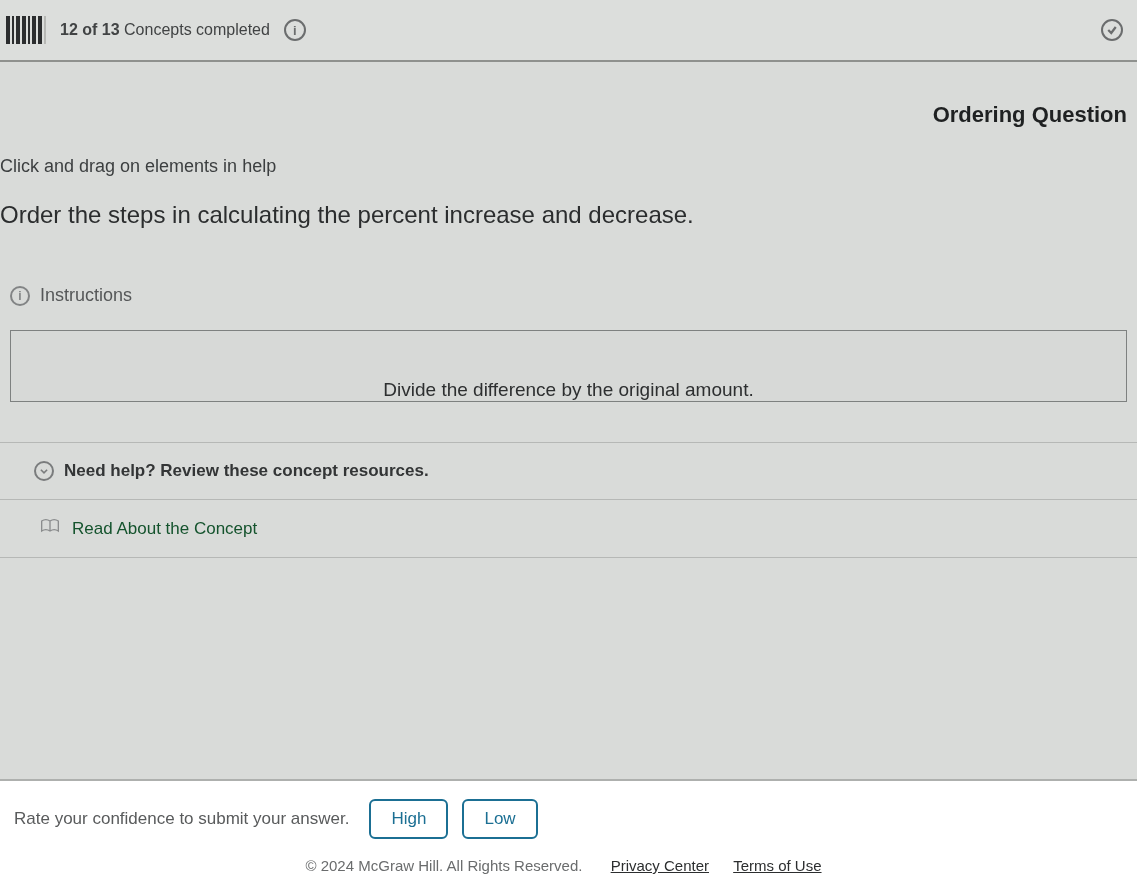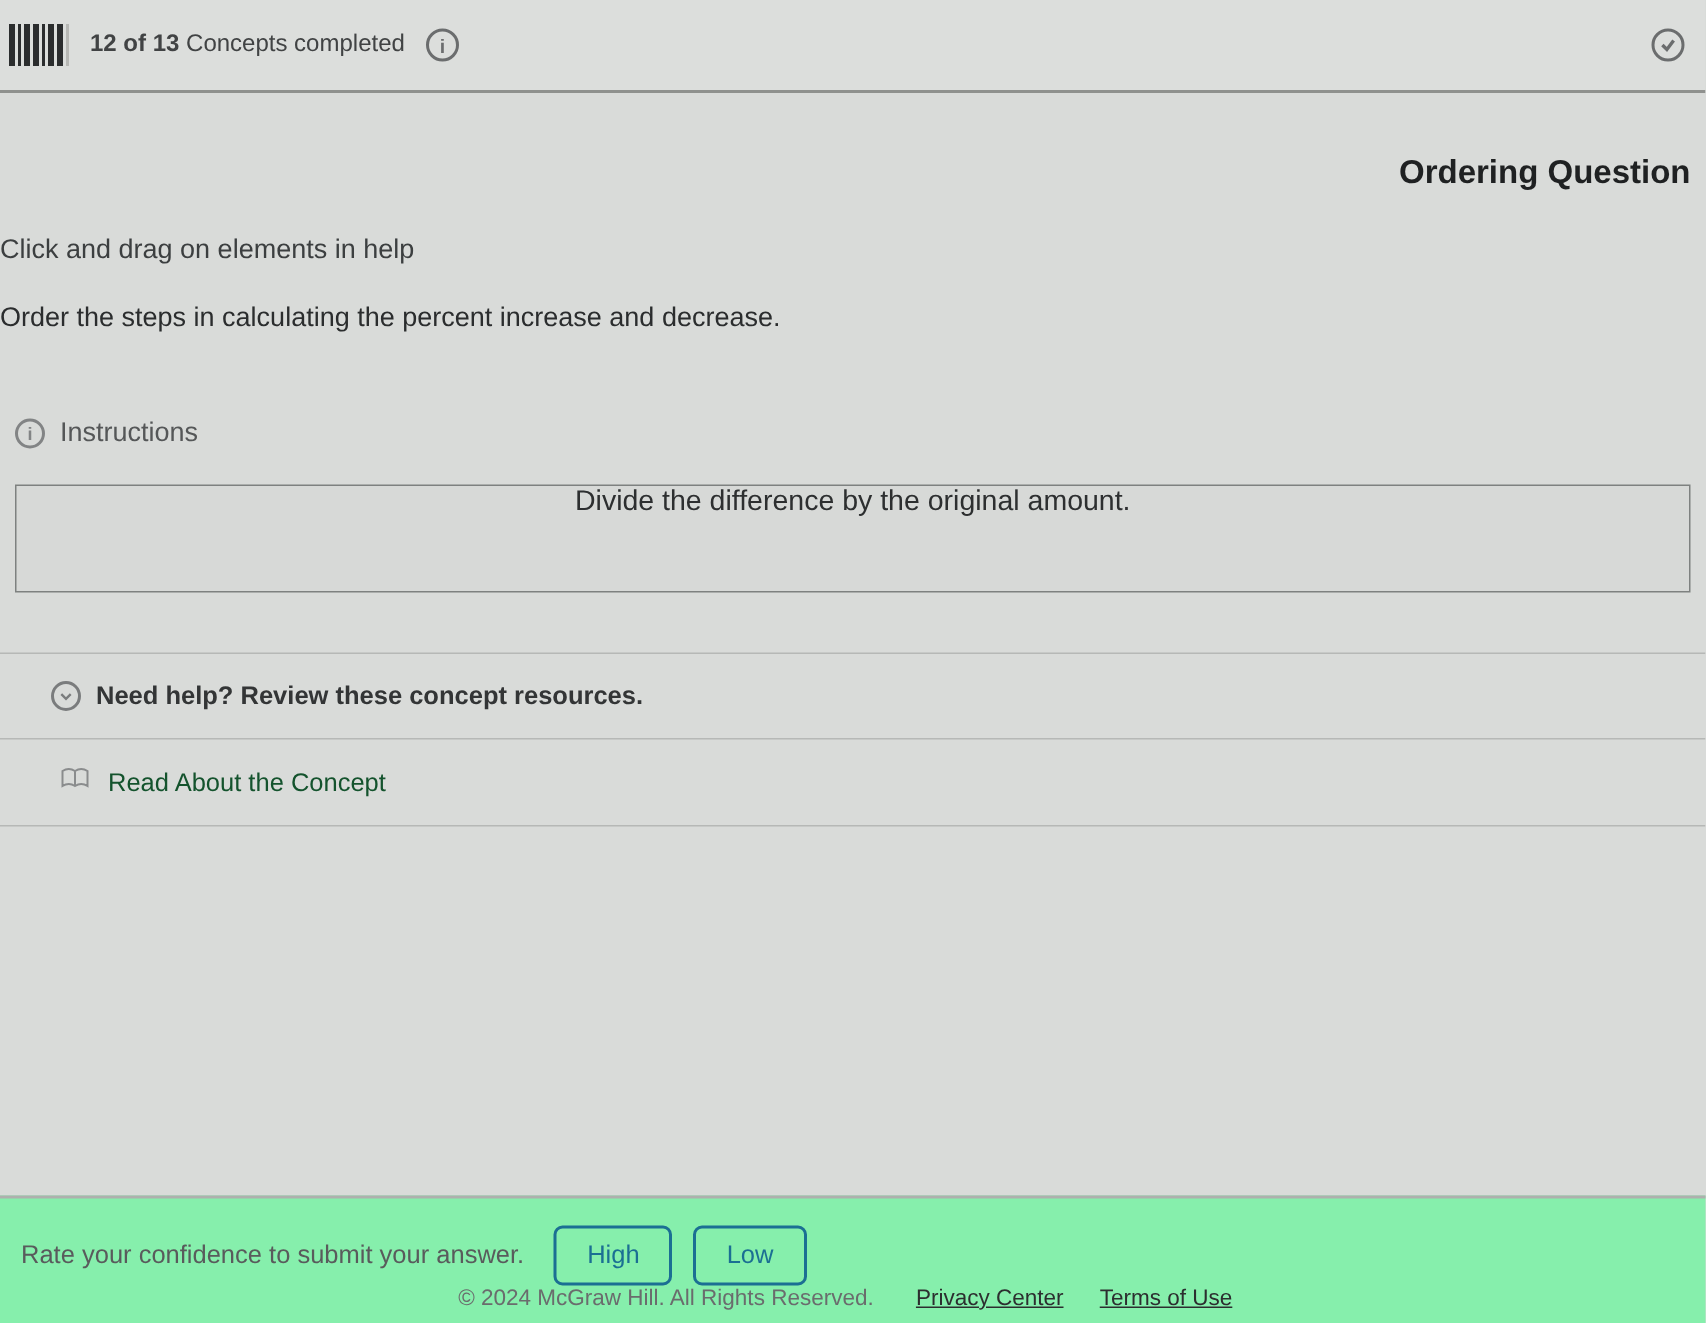--- a/index.html
+++ b/index.html
@@ -53,41 +53,41 @@
   .content { padding: 30px 0 0 0; }
   .section { padding: 0 10px 0 0; }
   .q-title {
     font-size: 22px;
     font-weight: 700;
     color: #1f2122;
     margin: 10px 0 28px 0;
     text-align: right;
   }
   .hint1 { font-size: 18px; color: #3c3f40; margin-bottom: 24px; }
-  .hint2 { font-size: 18px; color: #2b2d2e; margin-bottom: 56px; }
+  .hint2 { font-size: 24px; color: #2b2d2e; margin-bottom: 56px; }
 
   .instructions-row {
     display: flex; align-items: center; gap: 10px;
     margin: 0 0 24px 10px;
     color: #555758;
     font-size: 18px;
   }
   .instructions-row .info-sm {
     width: 20px; height: 20px; border: 2px solid #828485; border-radius: 50%;
     display: inline-flex; align-items: center; justify-content: center;
     font-size: 12px; color: #828485; font-weight: 700;
   }
 
   .drag-item {
     margin: 0 0 24px 10px;
     border: 1.5px solid #7e8180;
     background: #d7d9d7;
     height: 72px;
     display: flex;
-    align-items: flex-start;
+    align-items: flex-end;
     justify-content: center;
     font-size: 19px;
     color: #2d2f30;
     cursor: grab;
   }
 
   .help-panel {
     margin-top: 40px;
     border-top: 1.5px solid #b6b8b6;
     border-bottom: 1.5px solid #b6b8b6;
@@ -111,35 +111,36 @@
     padding: 18px 20px 18px 40px;
     color: #14532d; font-size: 17px;
     cursor: pointer;
   }
   .book-icon svg { width: 20px; height: 16px; stroke: #8a8c8d; stroke-width: 1.6; fill: none; }
 
   .footer-bar {
     position: absolute;
     left: 0; right: 0; bottom: 0;
     border-top: 2px solid #aeb0ae;
-    background: #86efac;
+    background: #ffffff;
     padding: 18px 14px 8px 14px;
   }
   .confidence-row { display: flex; align-items: center; gap: 14px; }
   .conf-label { font-size: 17px; color: #595b5c; margin-right: 6px; }
   .conf-btn {
     border: 2px solid #1b6f93;
     color: #1b6f93;
     background: transparent;
     border-radius: 6px;
     font-size: 17px;
     padding: 8px 20px;
     cursor: pointer;
   }
   .legal-row {
+    margin-top: 18px;
     text-align: center;
     font-size: 15px;
     color: #6a6c6d;
   }
   .legal-row .copy { margin-right: 14px; }
   .legal-row a {
     color: #2c2e2f;
     text-decoration: underline;
     margin: 0 10px;
     cursor: pointer;

